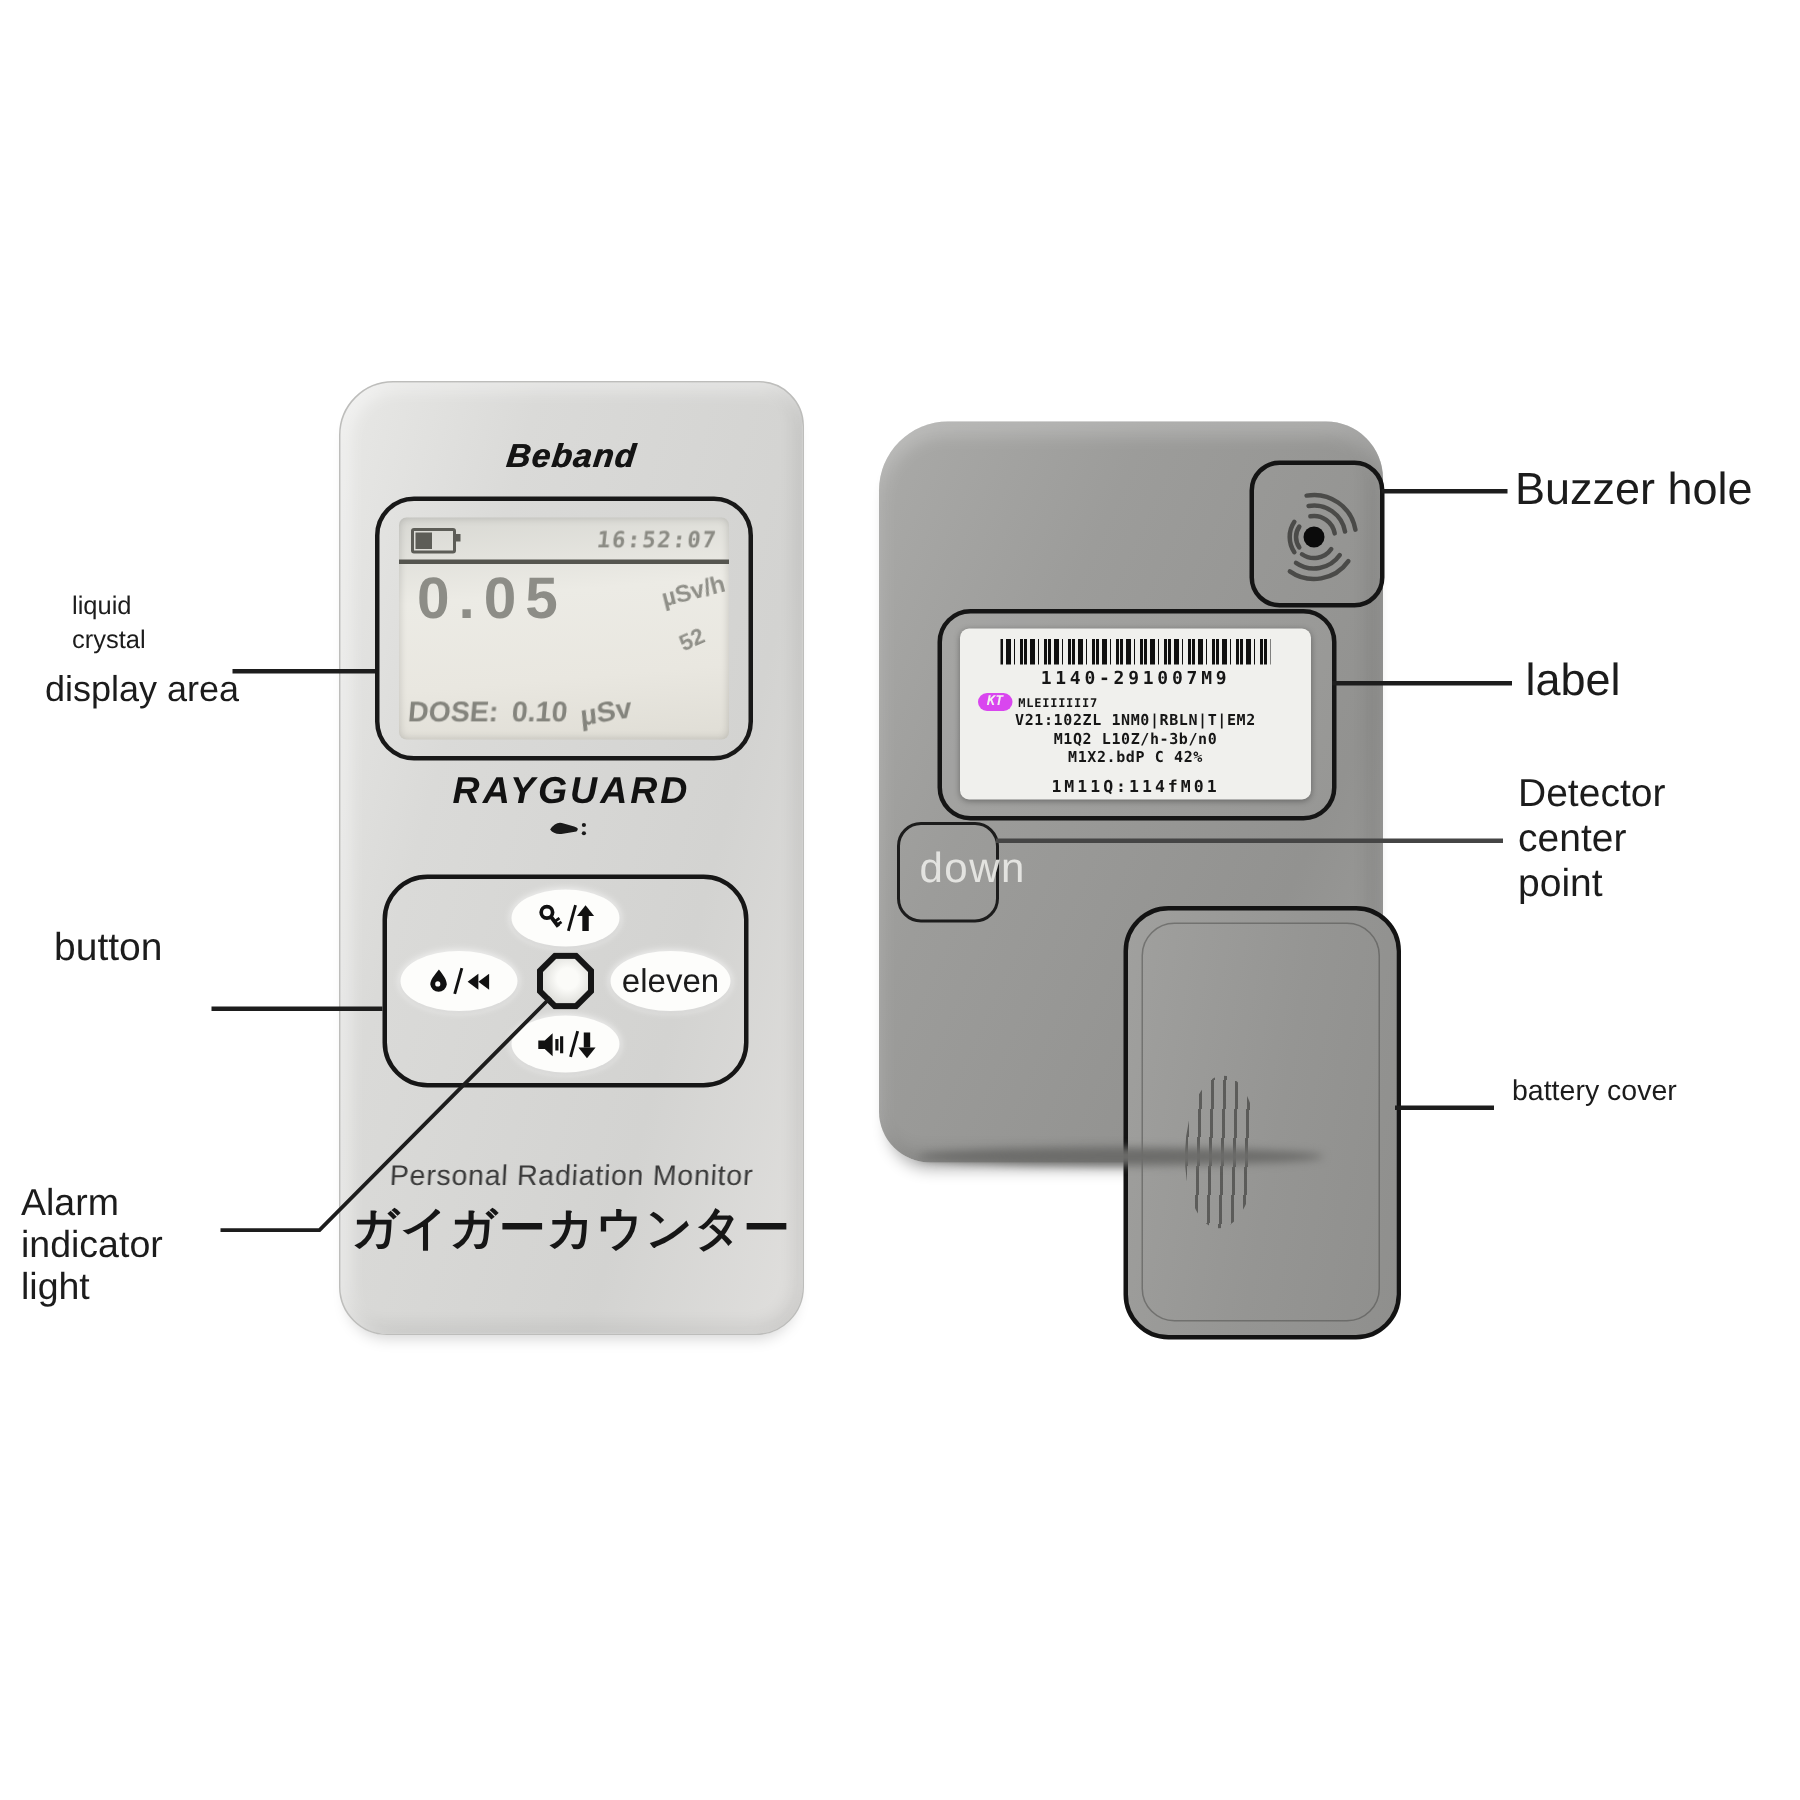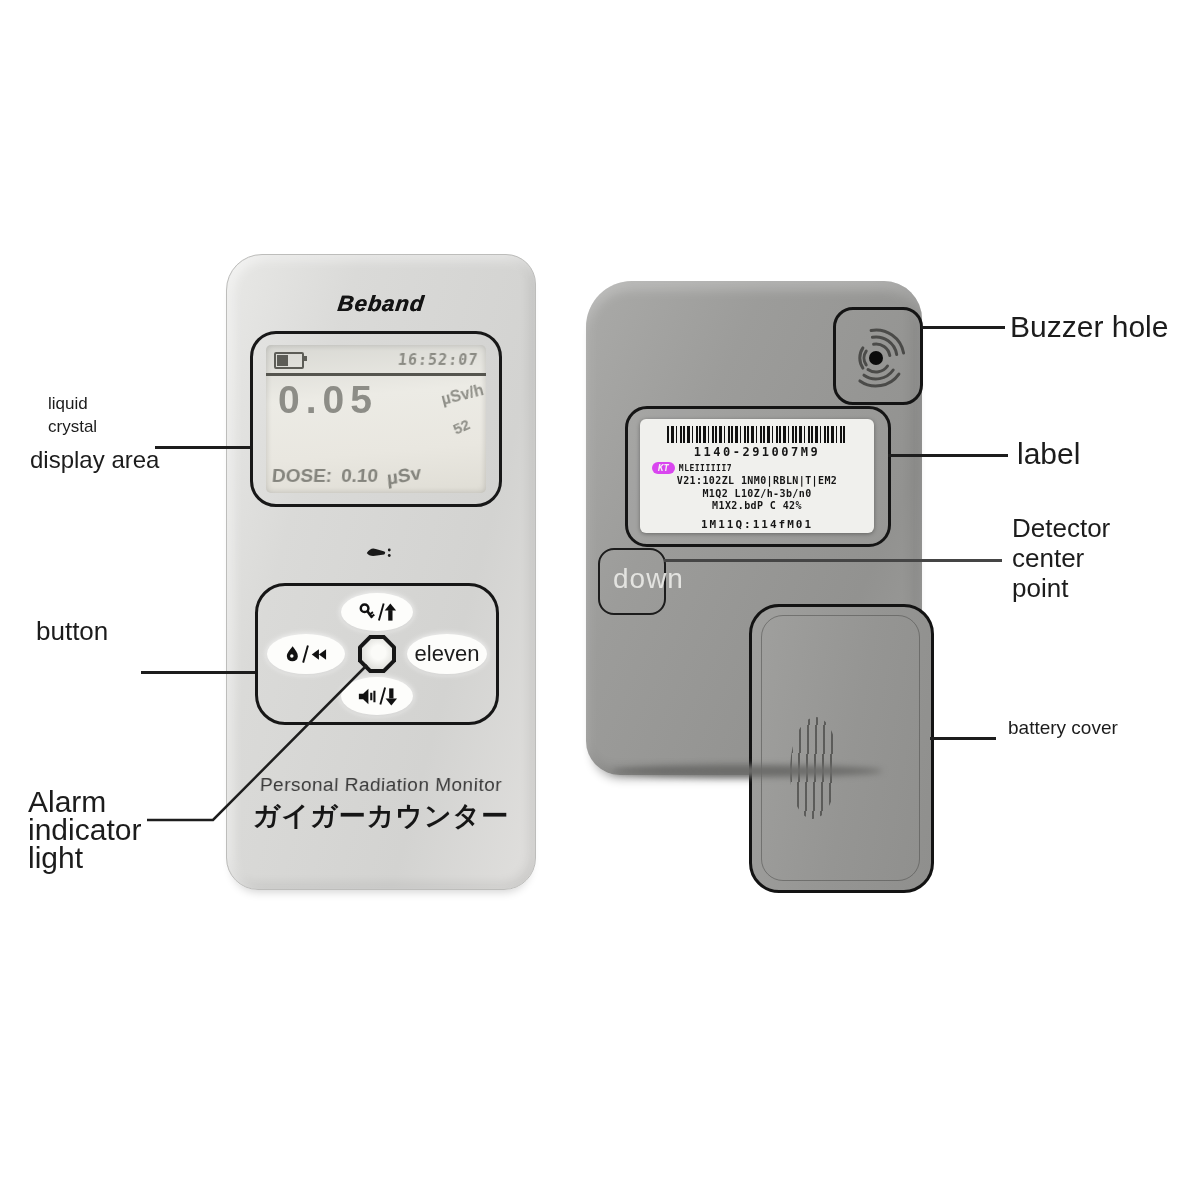--- a/index.html
+++ b/index.html
@@ -51,21 +51,21 @@
   .pill-left{left:9px;top:48px;width:78px;height:40px;}
   .pill-right{right:9px;top:48px;width:80px;height:40px;font-size:22px;color:#1c1c1c;}
   .pill-down{left:50%;transform:translateX(-50%);bottom:7px;width:72px;height:38px;}
   .octagon{position:absolute;left:50%;top:50%;transform:translate(-50%,-50%);width:38px;height:38px;
     background:#161616;clip-path:polygon(30% 0,70% 0,100% 30%,100% 70%,70% 100%,30% 100%,0 70%,0 30%);}
   .octagon-in{position:absolute;left:4px;top:4px;right:4px;bottom:4px;
     background:radial-gradient(circle at 55% 45%,#fbfbf8 0 30%,#dededa 75%,#cfcfcb 100%);
     clip-path:polygon(30% 0,70% 0,100% 30%,100% 70%,70% 100%,30% 100%,0 70%,0 30%);}
   .front-pname{position:absolute;left:0;right:0;top:519px;text-align:center;font-size:19px;
     color:#3a3a3a;letter-spacing:.5px;transform:skewX(-3deg);filter:blur(.45px);}
-  .front-pname-jp{position:absolute;left:0;right:0;top:543px;text-align:center;font-size:27px;
+  .front-pname-jp{position:absolute;left:0;right:0;top:543px;text-align:center;font-size:31px;
     font-weight:bold;color:#161616;letter-spacing:1px;}
 
   
   .back-device{position:absolute;left:586px;top:262px;width:336px;height:494px;
     border-radius:46px 38px 34px 34px;
     background:linear-gradient(115deg,#aaaaa8 0%,#9c9c9a 32%,#929290 74%,#9e9e9c 100%);
     box-shadow:inset 0 8px 12px rgba(255,255,255,.28), inset -6px -4px 14px rgba(0,0,0,.16),
                0 10px 10px -6px rgba(0,0,0,.30);margin-top:19px;}
   .back-device::after{content:"";position:absolute;left:26px;right:40px;bottom:-2px;height:12px;
     background:#6c6c6a;filter:blur(3px);border-radius:50%;}
@@ -96,21 +96,21 @@
   .battery-cover::before{content:"";position:absolute;left:9px;top:8px;right:11px;bottom:9px;
     border:1.5px solid rgba(72,72,70,.5);border-radius:22px;}
   .grip{position:absolute;left:38px;top:110px;width:48px;height:102px;opacity:.8;
     background:repeating-linear-gradient(90deg,rgba(58,58,56,.8) 0 2px,transparent 2px 8px);
     clip-path:ellipse(50% 50% at 50% 50%);transform:rotate(2deg);}
 
   
   .ann-liquid{left:48px;top:392px;font-size:17px;line-height:23px;}
   .ann-display{left:30px;top:446px;font-size:24px;}
   .ann-button{left:36px;top:616px;font-size:26px;}
-  .ann-alarm{left:28px;top:788px;font-size:30px;line-height:28px;}
+  .ann-alarm{left:14px;top:788px;font-size:25px;line-height:28px;}
   .ann-buzzer{left:1010px;top:310px;font-size:30px;}
   .ann-label{left:1017px;top:437px;font-size:30px;}
   .ann-detector{left:1012px;top:513px;font-size:26px;line-height:30px;}
   .ann-batcover{left:1008px;top:717px;font-size:19px;}
 
   .lead-display{left:155px;top:446px;width:95px;}
   .lead-button{left:141px;top:671px;width:114px;}
   .lead-buzzer{left:921px;top:326px;width:84px;}
   .lead-label{left:888px;top:454px;width:120px;}
   .lead-detector{left:664px;top:559px;width:338px;height:3px;background:#454545;}
@@ -140,20 +140,21 @@
           <span class="lcd-count">52</span>
         </div>
         <div class="lcd-dose">
           <span>DOSE:</span>
           <span>0.10</span>
           <span class="u">µSv</span>
         </div>
       </div>
     </div>
 
+    <div class="front-model">RAYGUARD</div>
     <svg class="model-mark" width="28" height="13" viewBox="0 0 28 13">
       <path d="M2 7 q4-6 9-4 l7 2 q4 1 1.5 3.4 l-9 1.4 q-6 .8 -8.5-2.8 z" fill="#1a1a1a"></path>
       <circle cx="24.5" cy="4" r="1.4" fill="#1a1a1a"></circle>
         <circle cx="24.5" cy="9.5" r="1.4" fill="#1a1a1a"></circle>
     </svg>
 
     <div class="btn-panel">
       <div class="pill pill-up">
         <svg width="42" height="23" viewBox="0 0 44 24">
           <circle cx="9" cy="7.5" r="4" fill="none" stroke="#111" stroke-width="2.6"></circle>

